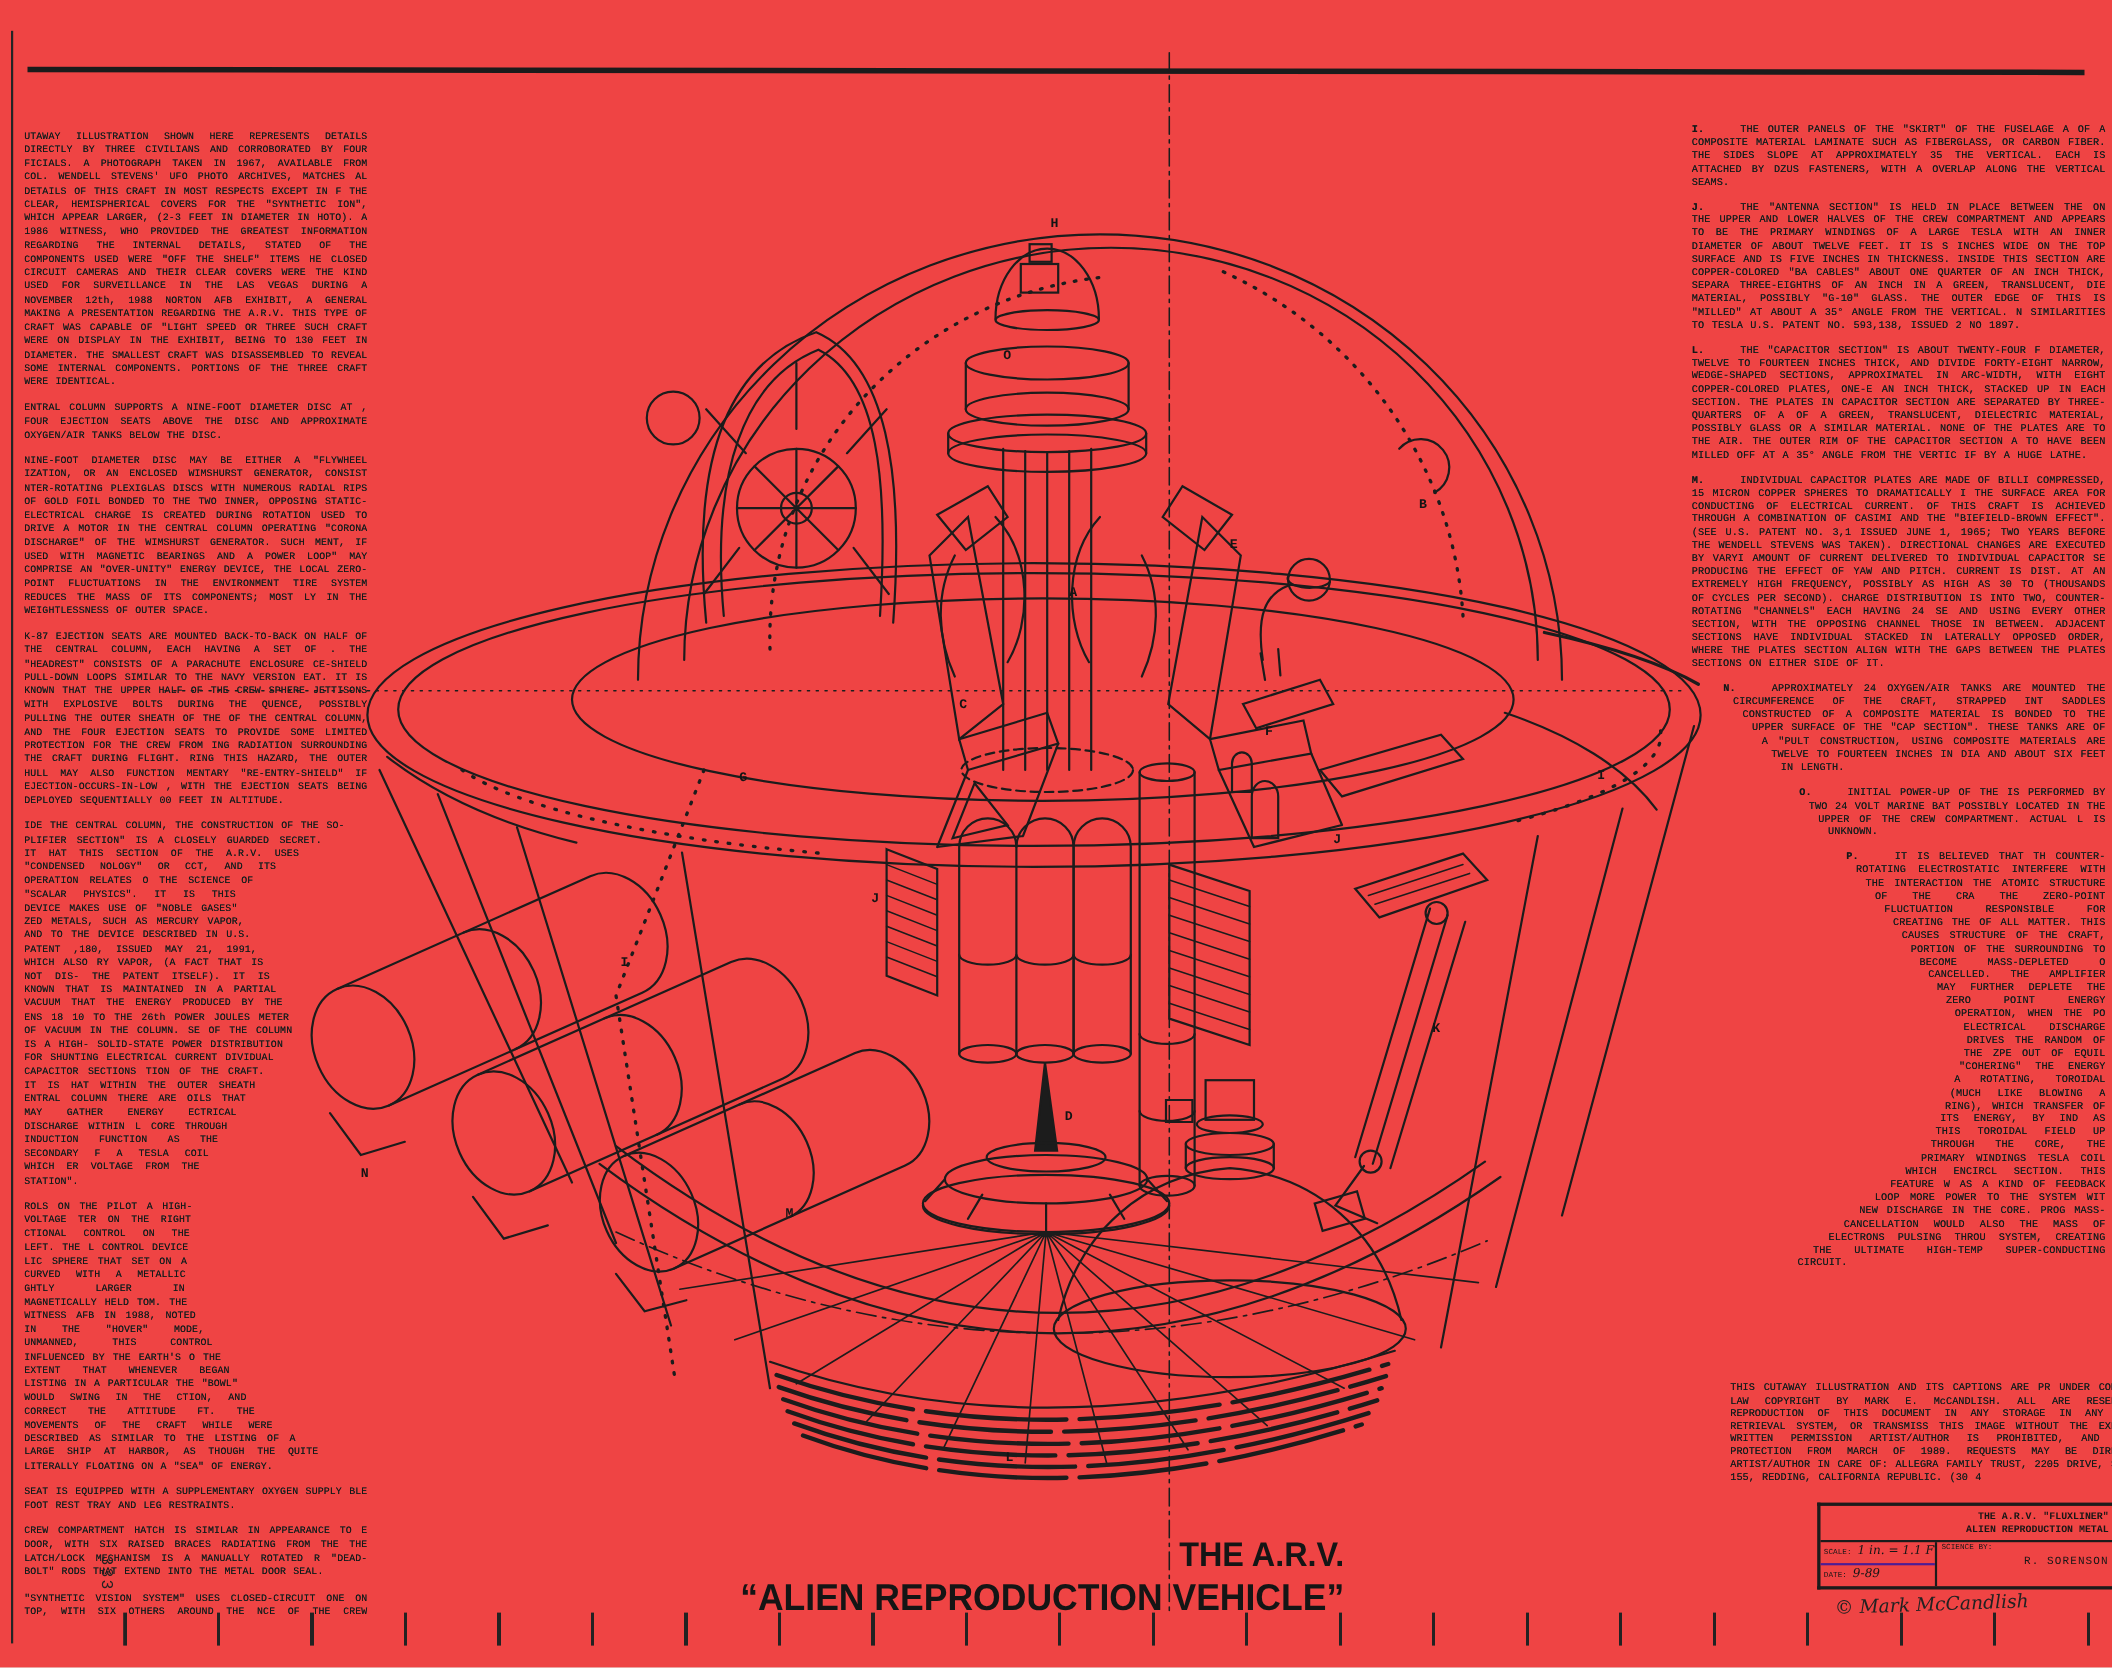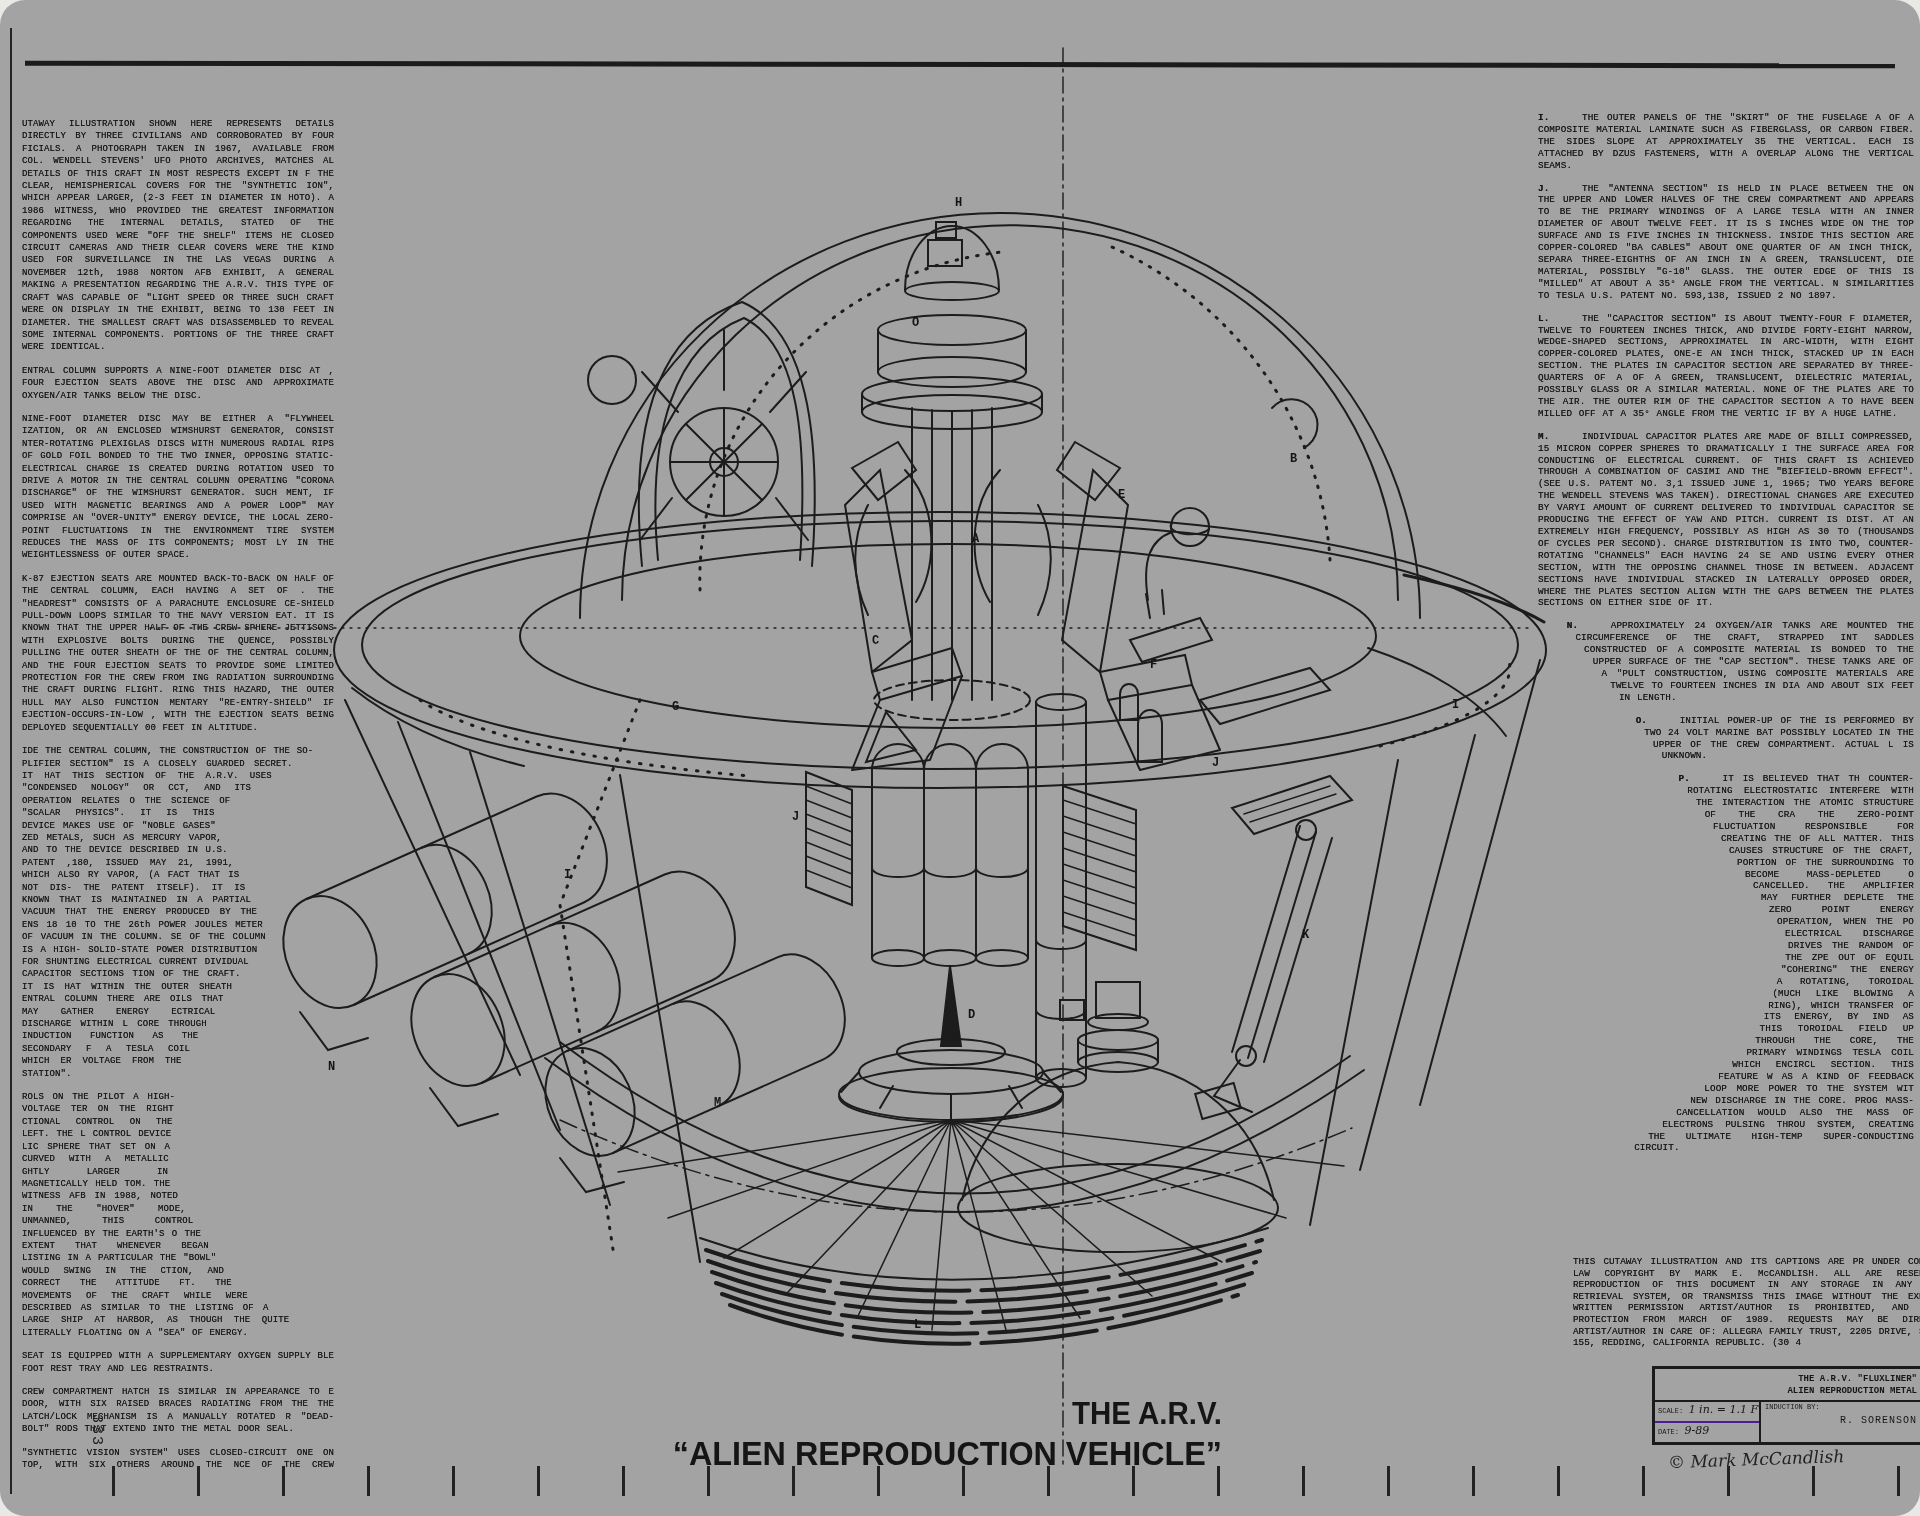--- a/index.html
+++ b/index.html
@@ -1,20 +1,20 @@
 <!DOCTYPE html>
 <html><head>
 <meta charset="utf-8">
 <style>
   html,body{margin:0;padding:0;background:#e8e8e4;}
   #page{
     position:relative; width:1920px; height:1516px; margin:0 auto;
-    background:#a3a3a3;
+    background:#ef4444;
     font-family:"Liberation Mono", monospace;
-    color:#161616; overflow:hidden;border-radius:25px;
+    color:#161616; overflow:hidden;
   }
   
   .type{ text-shadow:0 0 .5px #3a3a3a; }
 
   
   #top-rule{position:absolute; left:25px; top:62px; width:1870px; height:5px; background:#1b1b1b; transform:rotate(.08deg);}
   #left-rule{position:absolute; left:10px; top:28px; width:2px; height:1466px; background:#242424;}
 
   
   #left-col{
@@ -289,21 +289,21 @@
         <div class="tb-cell">
           <span class="lab">SCALE:</span>
           <span class="hand">1 in. = 1.1 FT.</span>
         </div>
         <div class="tb-cell">
           <span class="lab">DATE:</span>
           <span class="hand">9-89</span>
         </div>
       </div>
       <div class="tb-right">
-        <div class="lab">INDUCTION BY:</div>
+        <div class="lab">SCIENCE BY:</div>
         <div class="tb-approved">R. SORENSON</div>
       </div>
     </div>
   </div>
   <div id="signature">© Mark McCandlish</div>
 
   <div id="page-number">333</div>
   <div id="ruler"></div>
 
 <span class="callout" style="left: 955px; top: 196px;">H</span>

